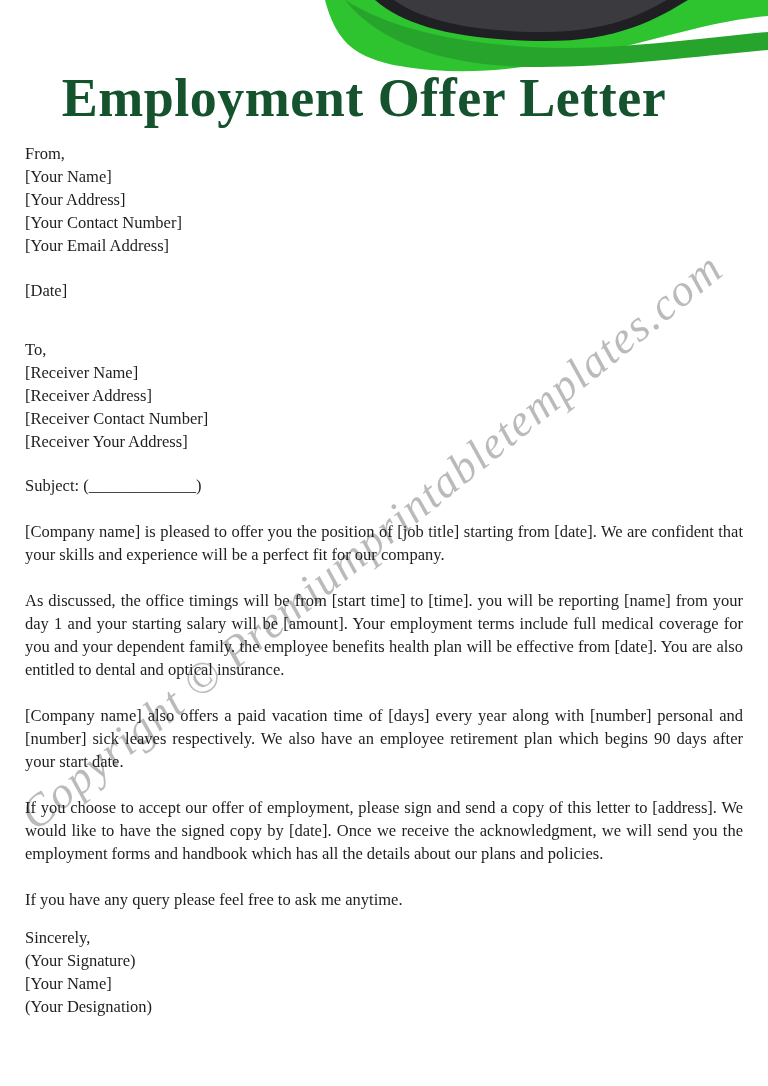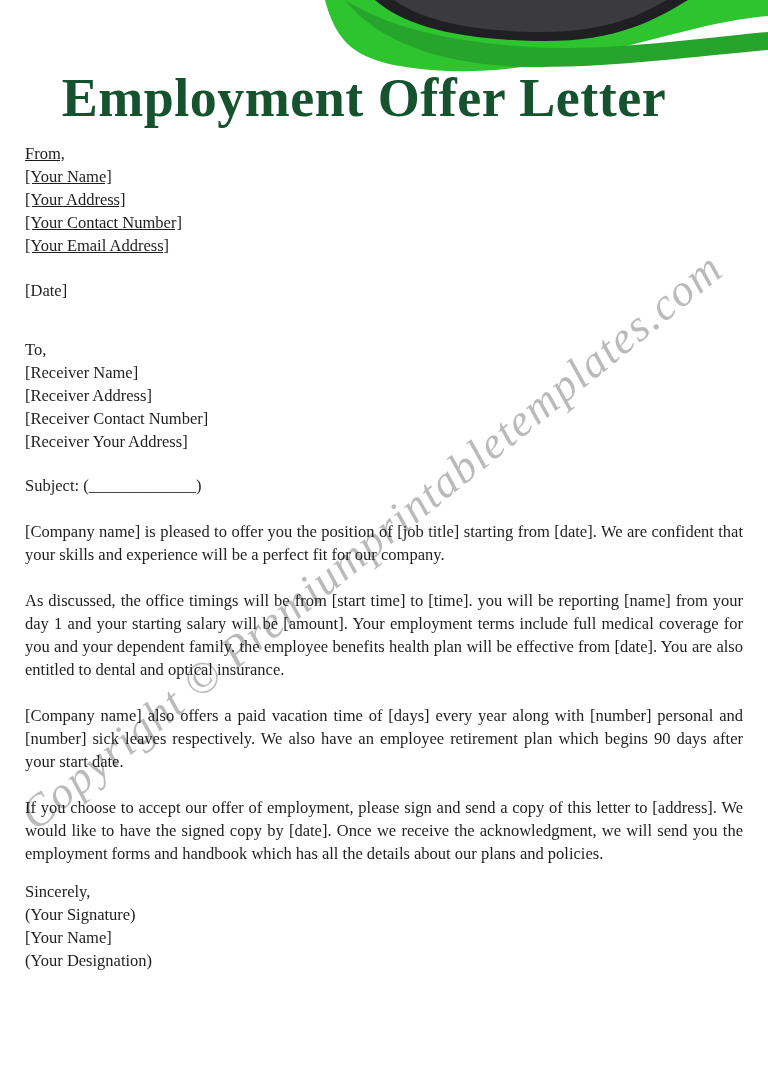--- a/index.html
+++ b/index.html
@@ -48,21 +48,21 @@
     padding-top: 74px;
     margin: 0 40px 0 0;
     text-align: center;
     font-size: 54px;
     line-height: 48px;
     font-weight: 700;
     letter-spacing: 0.5px;
     color: #14532d;
   }
   .block div { white-space: pre; }
-  .from-block { margin-top: 20px; text-decoration: underline; }
+  .from-block { margin-top: 20px; }
   .date-line  { margin-top: 22px; }
   .to-block   { margin-top: 36px; }
   .subject-line { margin-top: 21px; }
   .salutation { margin-top: 22px; }
   .content p {
     margin: 23px 0 0 0;
     text-align: justify;
   }
   .content p.no-justify { text-align: left; }
   .closing-block { margin-top: 15px; }
@@ -103,20 +103,21 @@
       <div>[Receiver Your Address]</div>
     </div>
 
     <div class="subject-line">Subject: (_____________)</div>
 
 
     <p>[Company name] is pleased to offer you the position of [job title] starting from [date]. We are confident that your skills and experience will be a perfect fit for our company.</p>
     <p>As discussed, the office timings will be from [start time] to [time]. you will be reporting [name] from your day 1 and your starting salary will be [amount]. Your employment terms include full medical coverage for you and your dependent family. the employee benefits health plan will be effective from [date]. You are also entitled to dental and optical insurance.</p>
     <p>[Company name] also offers a paid vacation time of [days] every year along with [number] personal and [number] sick leaves respectively. We also have an employee retirement plan which begins 90 days after your start date.</p>
     <p>If you choose to accept our offer of employment, please sign and send a copy of this letter to [address]. We would like to have the signed copy by [date]. Once we receive the acknowledgment, we will send you the employment forms and handbook which has all the details about our plans and policies.</p>
+    <p class="no-justify">If you have any query please feel free to ask me anytime.</p>
 
     <div class="block closing-block">
       <div>Sincerely,</div>
       <div>(Your Signature)</div>
       <div>[Your Name]</div>
       <div>(Your Designation)</div>
     </div>
 
   </div>
 </div>

